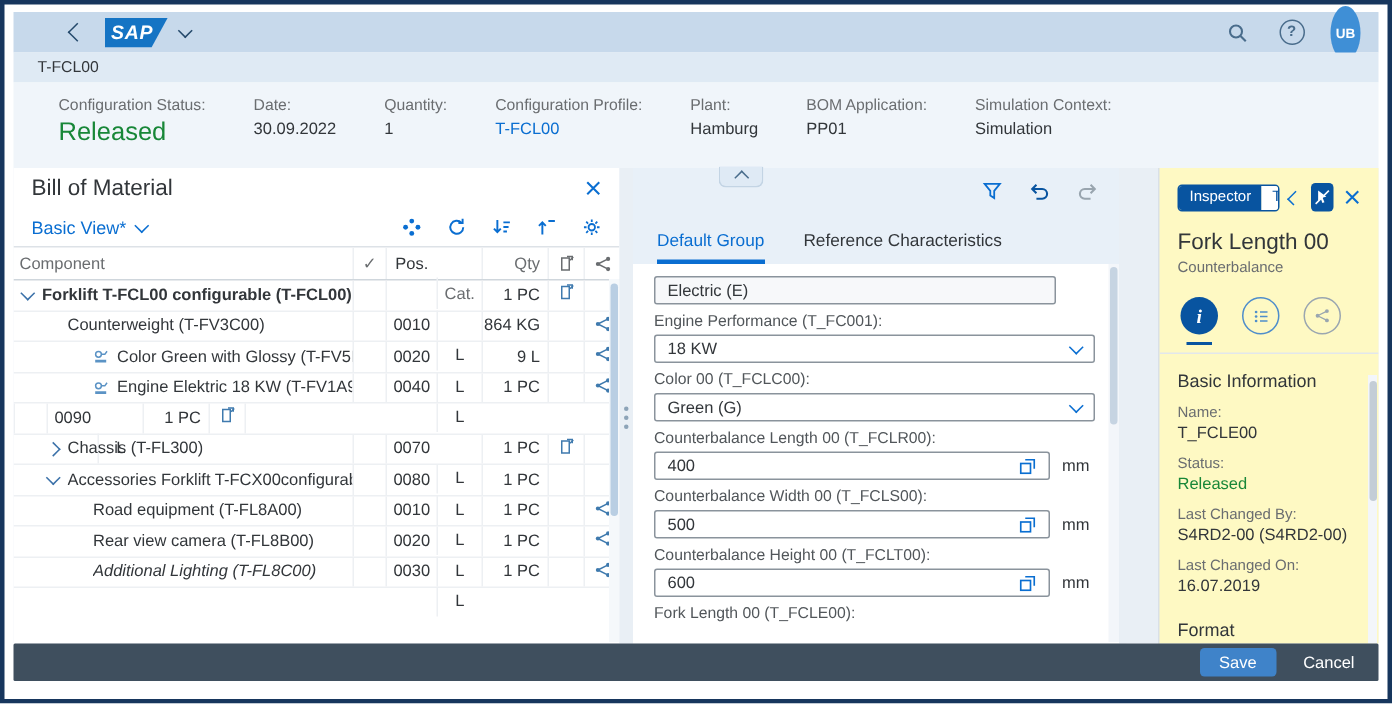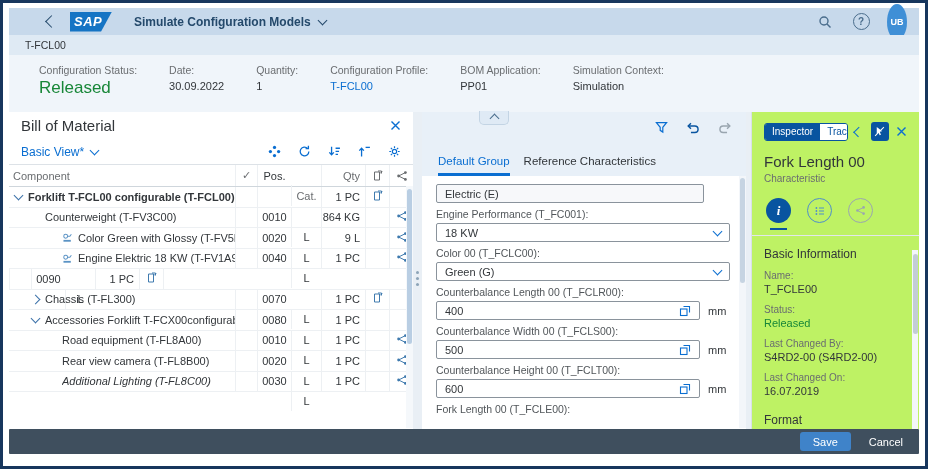--- a/index.html
+++ b/index.html
@@ -73,41 +73,41 @@
   .bom-vscroll .thumb{position:absolute;left:1px;right:1px;top:3px;height:155px;background:#b9cee3;border-radius:3px;}
   
   .splitter1{width:9px;background:#e9eff5;position:relative;cursor:col-resize;}
   .grip{position:absolute;left:3px;top:50%;width:3px;height:3px;border-radius:50%;background:#8da4b8;
         box-shadow:0 6px 0 #8da4b8,0 12px 0 #8da4b8;}
   .splitter2{width:5px;background:#e9eff5;cursor:col-resize;}
   
   .mid-panel{width:324px;background:#fff;display:flex;flex-direction:column;position:relative;overflow:hidden;}
   .mid-icons{height:30px;background:#e8f0f8;display:flex;align-items:center;justify-content:flex-end;
              gap:18px;padding:0 14px;}
-  .mid-tabs{height:34px;background:#e8f0f8;display:flex;align-items:flex-end;gap:14px;padding:0 0 0 16px;}
+  .mid-tabs{height:34px;background:#e8f0f8;display:flex;align-items:flex-end;gap:26px;padding:0 0 0 16px;}
   .mid-tab{font-size:11.5px;padding-bottom:9px;cursor:pointer;position:relative;color:#32363a;}
   .mid-tab.active{color:#0a6ed1;}
   .mid-tab.active:after{content:"";position:absolute;left:0;right:0;bottom:0;height:3px;background:#0a6ed1;}
   .mid-content{flex:1;background:#fff;padding:8px 16px 0 14px;overflow:hidden;}
   .fld{margin-bottom:5px;}
   .fld-label{font-size:10.5px;color:#51565a;margin:3px 0 3px;}
   .fld-row{display:flex;align-items:center;gap:8px;}
   .fld-box{height:19px;border:1px solid #8a939c;border-radius:2px;display:flex;align-items:center;
            padding:0 8px;font-size:11px;flex:1;background:#fff;cursor:pointer;box-sizing:border-box;}
   .fld-box.plain{flex:none;width:268px;background:#f7f8fa;}
   .fld-value{flex:1;overflow:hidden;white-space:nowrap;}
   .sel-chev-wrap{display:flex;}
   .sel-chev-wrap .chev{border-color:#0a6ed1;transform:rotate(45deg);margin-bottom:3px;}
   .vh-icon{display:flex;cursor:pointer;}
   .fld-unit{font-size:11px;color:#32363a;width:22px;flex:none;}
   .mid-vscroll{position:absolute;right:0;top:64px;bottom:1px;width:7px;background:#f3f6fa;}
   .mid-vscroll .thumb{position:absolute;left:1px;right:1px;top:2px;height:105px;background:#c6d4e2;border-radius:3px;}
   
-  .inspector{flex:1;background:#bef264;border-left:1px solid #d9e0e8;position:relative;overflow:hidden;
-             padding:10px 12px 4px 12px;box-sizing:border-box;}
+  .inspector{flex:1;background:#fef9c3;border-left:1px solid #d9e0e8;position:relative;overflow:hidden;
+             padding:10px 12px 4px 12px;box-sizing:border-box;margin-left:21px;}
   .insp-top{display:flex;align-items:center;gap:7px;}
   .seg{display:flex;border:1px solid #0854a0;border-radius:3px;overflow:hidden;font-size:10px;}
   .seg .s{padding:2.5px 7px;cursor:pointer;}
   .seg .s.active{background:#0854a0;color:#fff;}
   .seg .s.inactive{background:#fff;color:#0854a0;}
   .insp-chev-left{width:7px;height:7px;border-left:1.5px solid #0a6ed1;border-bottom:1.5px solid #0a6ed1;
                   transform:rotate(45deg);cursor:pointer;}
   .insp-darkbtn{width:21px;height:19px;background:#0854a0;border-radius:3px;display:flex;align-items:center;
                 justify-content:center;cursor:pointer;margin-left:2px;}
   .insp-title{font-size:15px;color:#32363a;margin-top:12px;}
@@ -136,21 +136,20 @@
   .cancel-btn{background:transparent;color:#fff;font-size:11px;border:none;cursor:pointer;padding:3px 4px;}
 </style>
 </head>
 <body>
 
 <div class="frame">
 
   <div class="shell-header">
     <span class="back-chev"></span>
     <div class="sap-logo">SAP</div>
-    <span class="shell-title">Simulate Configuration Models</span>
     <span class="title-caret"></span>
     <div class="shell-right">
       <span class="hdr-ic">
         <svg width="14" height="14" viewBox="0 0 14 14">
             <circle cx="6" cy="6" r="4" fill="none" stroke="#4a6d8c" stroke-width="1.4"></circle>
             <line x1="9" y1="9" x2="12.5" y2="12.5" stroke="#4a6d8c" stroke-width="1.4"></line>
           </svg>
       </span>
       <span class="hdr-ic">
         <span class="help-circle">?</span>
@@ -176,20 +175,24 @@
     <div class="info-label">Date:</div>
     <div class="info-value">30.09.2022</div>
   </div>
       <div class="info-item">
     <div class="info-label">Quantity:</div>
     <div class="info-value">1</div>
   </div>
       <div class="info-item">
     <div class="info-label">Configuration Profile:</div>
     <div class="info-value link">T-FCL00</div>
+  </div>
+      <div class="info-item">
+    <div class="info-label">Plant:</div>
+    <div class="info-value">Hamburg</div>
   </div>
       <div class="info-item">
     <div class="info-label">BOM Application:</div>
     <div class="info-value">PP01</div>
   </div>
       <div class="info-item">
     <div class="info-label">Simulation Context:</div>
     <div class="info-value">Simulation</div>
   </div>
     </div>
@@ -738,21 +741,21 @@
               <line x1="1.2" y1="10.8" x2="10.8" y2="1.2" stroke="#fff" stroke-width="1.1"></line>
             </svg>
         </span>
         <span class="x-btn">
           <svg width="11" height="11" viewBox="0 0 11 11">
               <path d="M1.5 1.5L9.5 9.5M9.5 1.5L1.5 9.5" stroke="#0a6ed1" stroke-width="1.4"></path>
             </svg>
         </span>
       </div>
       <div class="insp-title">Fork Length 00</div>
-      <div class="insp-sub">Characteristic</div>
+      <div class="insp-sub">Counterbalance</div>
       <div class="insp-circles">
         <span class="circle-btn info">i</span>
         <span class="circle-btn list">
           <svg width="12" height="12" viewBox="0 0 12 12" stroke="#4f8ecb" stroke-width="1.1" fill="#4f8ecb">
               <circle cx="2.4" cy="3" r="0.9" stroke="none"></circle>
               <circle cx="2.4" cy="6" r="0.9" stroke="none"></circle>
               <circle cx="2.4" cy="9" r="0.9" stroke="none"></circle>
               <path d="M5 3h5M5 6h5M5 9h5" fill="none"></path>
             </svg>
         </span>

